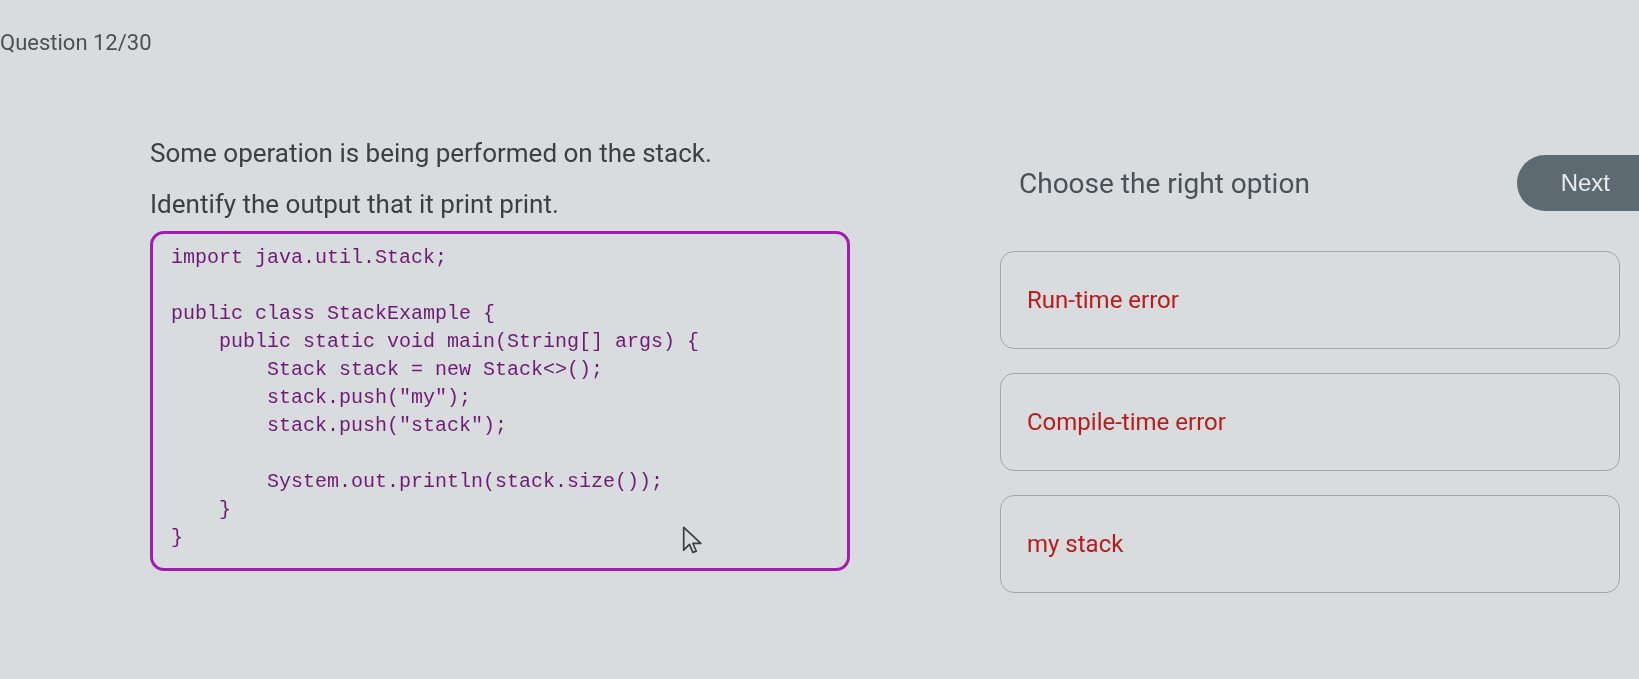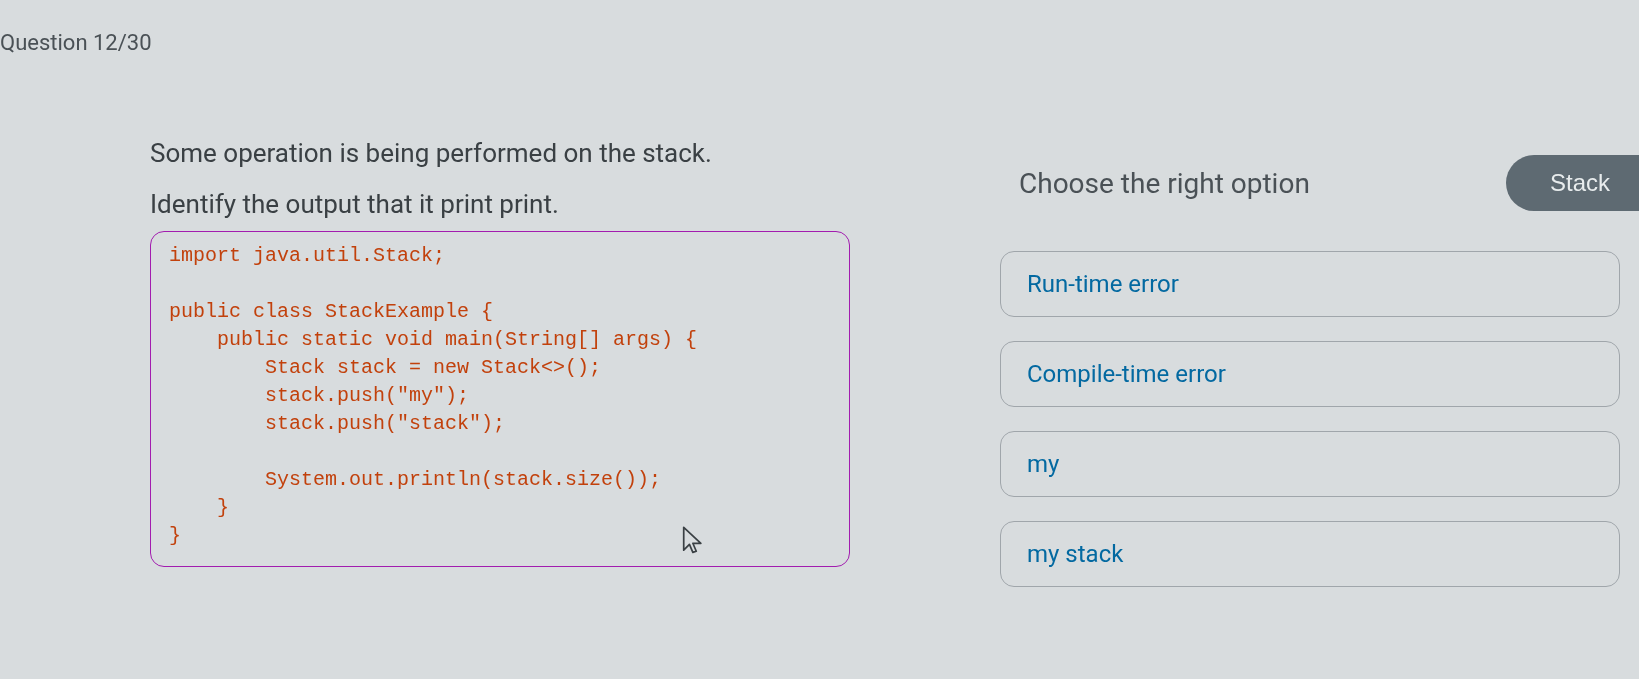--- a/index.html
+++ b/index.html
@@ -31,26 +31,26 @@
       width: 700px;
     }
     .question-text {
       font-size: 26px;
       color: #3a4044;
       line-height: 1.4;
       margin-bottom: 8px;
       margin-top: 15px;
     }
     .code-block {
-      border: 1px solid #a21caf;
+      border: 3px solid #a21caf;
       border-radius: 14px;
       padding: 10px 18px 16px 18px;
       font-family: "Courier New", Courier, monospace;
       font-size: 20px;
-      color: #c2410c;
+      color: #701a75;
       white-space: pre;
       line-height: 1.4;
       background: transparent;
       margin-top: 4px;
     }
     .right-pane {
       position: absolute;
       top: 155px;
       left: 1000px;
       width: 620px;
@@ -72,23 +72,23 @@
       border: none;
       border-radius: 28px 0 0 28px;
       padding: 14px 30px 14px 44px;
       font-size: 24px;
       cursor: pointer;
       margin-right: -20px;
     }
     .option {
       border: 1px solid #a0a6ab;
       border-radius: 14px;
-      padding: 18px 26px;
+      padding: 34px 26px;
       font-size: 24px;
-      color: #0369a1;
+      color: #b91c1c;
       margin-bottom: 24px;
       background: transparent;
       cursor: pointer;
     }
     .cursor-icon {
       position: absolute;
       top: 525px;
       left: 680px;
       width: 28px;
       height: 32px;
@@ -112,23 +112,22 @@
         stack.push("stack");
 
         System.out.println(stack.size());
     }
 }</div>
 </div>
 
 <div class="right-pane">
   <div class="choose-row">
     <div class="choose-label">Choose the right option</div>
-    <button class="next-btn">Stack</button>
+    <button class="next-btn">Next</button>
   </div>
   <div class="option">Run-time error</div>
   <div class="option">Compile-time error</div>
-  <div class="option">my</div>
   <div class="option">my stack</div>
 </div>
 
 <svg class="cursor-icon" viewBox="0 0 24 28">
   <path d="M 3 2 L 3 22 L 8 17 L 11 24 L 14 23 L 11 16 L 18 16 Z" fill="none" stroke="#3a4044" stroke-width="1.5" stroke-linejoin="round"></path>
 </svg>
 
 </body></html>

